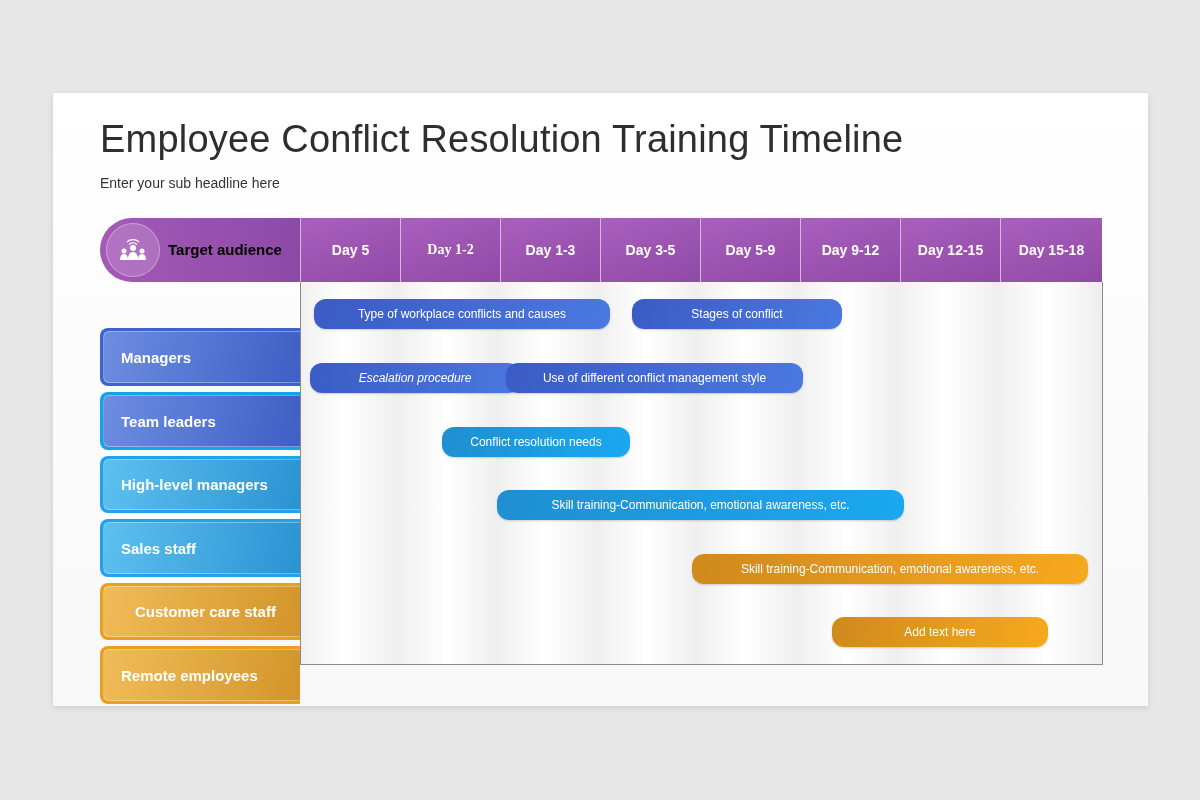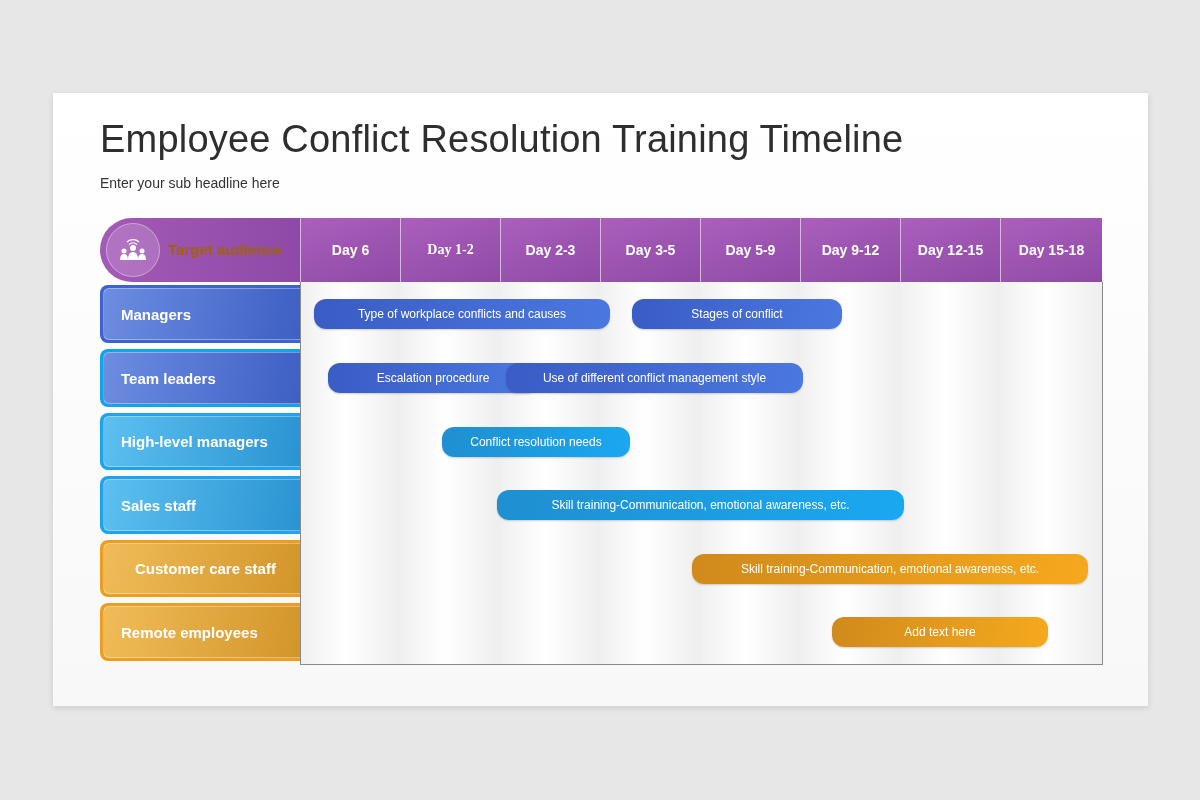--- a/index.html
+++ b/index.html
@@ -3,27 +3,27 @@
 <meta charset="utf-8">
 <style>
   html, body { margin:0; padding:0; }
   body { width:1200px; height:800px; background:#e8e7e8; position:relative; overflow:hidden; font-family:"Liberation Sans", sans-serif; }
   .slide { position:absolute; left:53px; top:93px; width:1095px; height:613px; background:linear-gradient(180deg,#ffffff 0%,#f8f8f8 100%); box-shadow:0 2px 6px rgba(0,0,0,0.12); }
   .title { position:absolute; left:100px; top:118px; font-size:38px; color:#2e2e2e; font-weight:400; letter-spacing:0.2px; white-space:nowrap; }
   .subtitle { position:absolute; left:100px; top:175px; font-size:14px; color:#333; white-space:nowrap;text-align:center; }
 
   .header-pill { position:absolute; left:100px; top:218px; width:200px; height:64px; border-radius:32px 0 0 32px; background:linear-gradient(90deg,#a45ab7 0%,#8e49a6 100%); }
   .header-icon { position:absolute; left:106px; top:223px; width:54px; height:54px; border-radius:50%; background:rgba(255,255,255,0.16); border:1.5px solid rgba(255,255,255,0.35); box-sizing:border-box; display:flex; align-items:center; justify-content:center; }
-  .header-label { position:absolute; left:168px; top:218px; height:64px; line-height:64px; color:#a16207; font-weight:700; font-size:15px; white-space:nowrap; }
+  .header-label { position:absolute; left:168px; top:218px; height:64px; line-height:64px; color:#000000; font-weight:700; font-size:15px; white-space:nowrap; }
 
   .day-head { position:absolute; top:218px; height:64px; line-height:64px; text-align:center; color:#fff; font-weight:700; font-size:14px; background:linear-gradient(160deg,#ab5fbd 0%,#8f4aa6 100%); box-sizing:border-box; border-left:1.5px solid #d8b8e0; }
 
   .grid-cell { position:absolute; box-sizing:border-box; border-right:1.5px solid #8a8a8a; border-bottom:1.5px solid #8a8a8a; background:linear-gradient(90deg,#f0f0f0 0%,#ffffff 45%,#eeeeee 100%); }
 
-  .row-label { position:absolute; left:100px; width:200px; box-sizing:border-box; border-radius:8px 0 0 8px; padding:3px 0 3px 3px; }
+  .row-label { position:absolute; left:100px; width:200px; box-sizing:border-box; border-radius:8px 0 0 8px; padding:3px 0 3px 3px;margin-top:43px; }
   .row-label .inner { width:100%; height:100%; box-sizing:border-box; border-radius:6px 0 0 6px; border:1px solid rgba(255,255,255,0.35); border-right:none; display:flex; align-items:center; padding-left:17px; color:#fff; font-weight:700; font-size:15px; white-space:nowrap; }
 
   .bar { position:absolute; height:30px; line-height:30px; border-radius:12px; color:#fff; font-size:12px; text-align:center; white-space:nowrap; overflow:hidden; box-shadow:0 1px 2px rgba(0,0,0,0.18); }
 </style>
 </head>
 <body>
 
 <div class="slide"></div>
 <div class="title">Employee Conflict Resolution Training Timeline</div>
 <div class="subtitle">Enter your sub headline here</div>
@@ -39,23 +39,23 @@
         <path d="M10 22 Q10 14 15 14 Q20 14 20 22 Z"></path>
         <circle cx="6" cy="13" r="2.5"></circle>
         <path d="M2 22 Q2 16 6 16 Q10 16 10 22 Z"></path>
         <circle cx="24" cy="13" r="2.5"></circle>
         <path d="M20 22 Q20 16 24 16 Q28 16 28 22 Z"></path>
       </g>
     </svg>
   </div>
   <div class="header-label">Target audience</div>
   <div id="days">
-      <div class="day-head" style="left: 300px; width: 100px;">Day 6</div>
+      <div class="day-head" style="left: 300px; width: 100px;">Day 5</div>
       <div class="day-head" style="left: 400px; width: 100px; font-family: Liberation Serif, serif;">Day 1-2</div>
-      <div class="day-head" style="left: 500px; width: 100px;">Day 2-3</div>
+      <div class="day-head" style="left: 500px; width: 100px;">Day 1-3</div>
       <div class="day-head" style="left: 600px; width: 100px;">Day 3-5</div>
       <div class="day-head" style="left: 700px; width: 100px;">Day 5-9</div>
       <div class="day-head" style="left: 800px; width: 100px;">Day 9-12</div>
       <div class="day-head" style="left: 900px; width: 100px;">Day 12-15</div>
       <div class="day-head" style="left: 1000px; width: 102px;">Day 15-18</div>
     </div>
   <div id="grid">
       <div class="grid-cell" style="left: 300px; top: 282px; width: 101px; height: 65px; border-left: 1.5px solid rgb(138, 138, 138);"></div>
       <div class="grid-cell" style="left: 400px; top: 282px; width: 101px; height: 65px;"></div>
       <div class="grid-cell" style="left: 500px; top: 282px; width: 101px; height: 65px;"></div>
@@ -121,20 +121,20 @@
       <div class="row-label" style="top: 540px; height: 57px; background: rgb(236, 159, 30);">
         <div class="inner" style="background: linear-gradient(100deg, rgb(240, 188, 88) 0%, rgb(211, 149, 43) 100%); padding-left: 31px;">Customer care staff</div>
       </div>
       <div class="row-label" style="top: 603px; height: 58px; background: rgb(236, 159, 30);">
         <div class="inner" style="background: linear-gradient(100deg, rgb(240, 188, 88) 0%, rgb(211, 149, 43) 100%);">Remote employees</div>
       </div>
     </div>
   <div id="bars">
       <div class="bar" style="top: 299px; left: 314px; width: 296px; background: linear-gradient(100deg, rgb(58, 92, 196) 0%, rgb(74, 120, 224) 100%);">Type of workplace conflicts and causes</div>
       <div class="bar" style="top: 299px; left: 632px; width: 210px; background: linear-gradient(100deg, rgb(58, 92, 196) 0%, rgb(74, 120, 224) 100%);">Stages of conflict</div>
-      <div class="bar" style="top: 363px; left: 328px; width: 210px; background: linear-gradient(100deg, rgb(58, 92, 196) 0%, rgb(74, 120, 224) 100%);">Escalation procedure</div>
+      <div class="bar" style="top: 363px; left: 310px; width: 210px; background: linear-gradient(100deg, rgb(58, 92, 196) 0%, rgb(74, 120, 224) 100%); font-style: italic;">Escalation procedure</div>
       <div class="bar" style="top: 363px; left: 506px; width: 297px; background: linear-gradient(100deg, rgb(58, 92, 196) 0%, rgb(74, 120, 224) 100%);">Use of different conflict management style</div>
       <div class="bar" style="top: 427px; left: 442px; width: 188px; background: linear-gradient(100deg, rgb(31, 143, 208) 0%, rgb(26, 168, 240) 100%);">Conflict resolution needs</div>
       <div class="bar" style="top: 490px; left: 497px; width: 407px; background: linear-gradient(100deg, rgb(31, 143, 208) 0%, rgb(26, 168, 240) 100%);">Skill training-Communication, emotional awareness, etc.</div>
       <div class="bar" style="top: 554px; left: 692px; width: 396px; background: linear-gradient(100deg, rgb(208, 138, 28) 0%, rgb(246, 169, 30) 100%);">Skill training-Communication, emotional awareness, etc.</div>
       <div class="bar" style="top: 617px; left: 832px; width: 216px; background: linear-gradient(100deg, rgb(208, 138, 28) 0%, rgb(246, 169, 30) 100%);">Add text here</div>
     </div>
 </div>
 
 </body></html>

